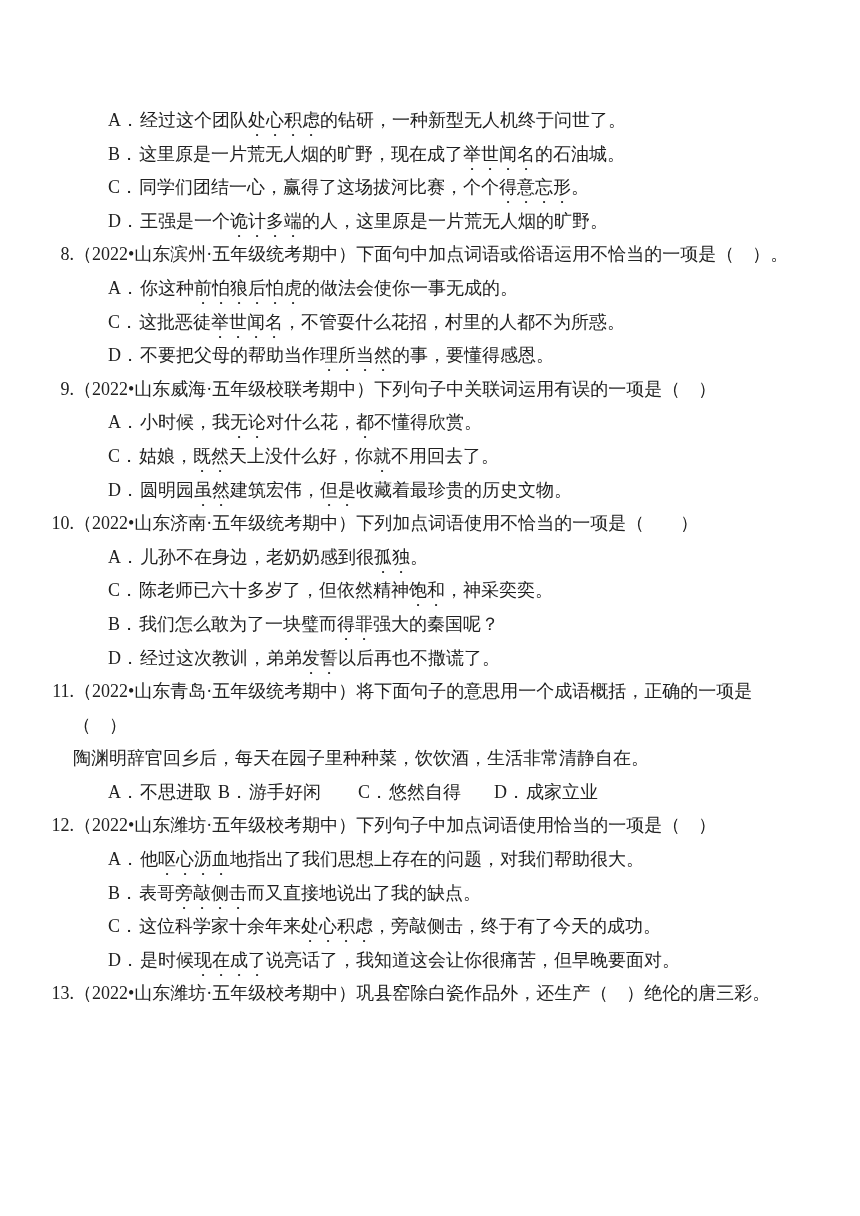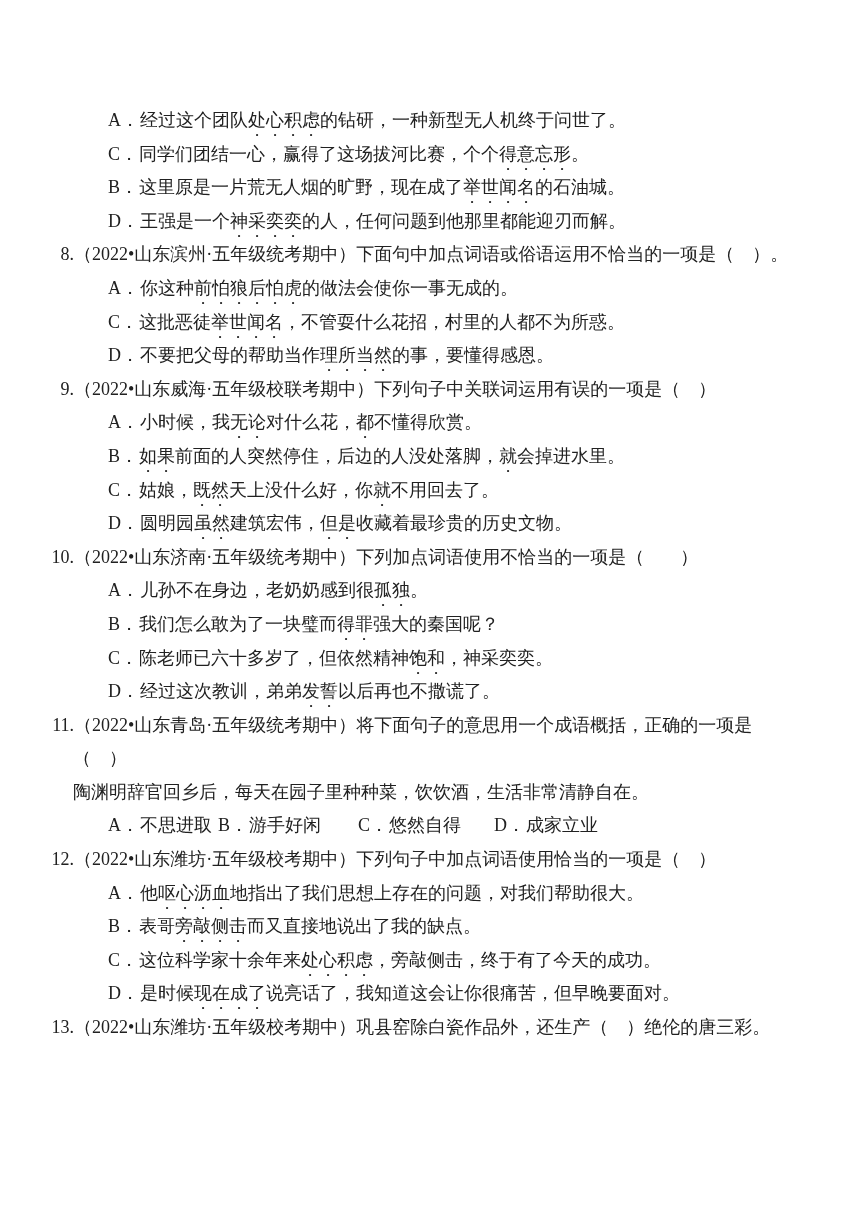--- a/index.html
+++ b/index.html
@@ -48,36 +48,35 @@
     text-emphasis: filled dot;
     text-emphasis-position: under right;
   }
 </style>
 </head>
 <body>
 
 <div class="page">
   <main class="doc">
       <div class="line option"><span class="optlabel">A．</span><span>经过这个团队</span><span class="em">处心积虑</span><span>的钻研，一种新型无人机终于问世了。</span></div>
+      <div class="line option"><span class="optlabel">B．</span><span>这里原是一片荒无人烟的旷野，现在成了</span><span class="em">举世闻名</span><span>的石油城。</span></div>
       <div class="line option"><span class="optlabel">C．</span><span>同学们团结一心，赢得了这场拔河比赛，个个</span><span class="em">得意忘形</span><span>。</span></div>
-      <div class="line option"><span class="optlabel">B．</span><span>这里原是一片荒无人烟的旷野，现在成了</span><span class="em">举世闻名</span><span>的石油城。</span></div>
-      <div class="line option"><span class="optlabel">D．</span><span>王强是一个</span><span class="em">神采奕奕</span><span>的人，任何问题到他那里都能迎刃而解。</span></div>
+      <div class="line option"><span class="optlabel">D．</span><span>王强是一个</span><span class="em">诡计多端</span><span>的人，这里原是一片荒无人烟的旷野。</span></div>
       <div class="line question"><span class="qnum">8.</span><span>（2022•山东滨州·五年级统考期中）下面句中加点词语或俗语运用不恰当的一项是（　）。</span></div>
       <div class="line option"><span class="optlabel">A．</span><span>你这种</span><span class="em">前怕狼后怕虎</span><span>的做法会使你一事无成的。</span></div>
       <div class="line option"><span class="optlabel">C．</span><span>这批恶徒</span><span class="em">举世闻名</span><span>，不管耍什么花招，村里的人都不为所惑。</span></div>
       <div class="line option"><span class="optlabel">D．</span><span>不要把父母的帮助当作</span><span class="em">理所当然</span><span>的事，要懂得感恩。</span></div>
       <div class="line question"><span class="qnum">9.</span><span>（2022•山东威海·五年级校联考期中）下列句子中关联词运用有误的一项是（　）</span></div>
       <div class="line option"><span class="optlabel">A．</span><span>小时候，我</span><span class="em">无论</span><span>对什么花，</span><span class="em">都</span><span>不懂得欣赏。</span></div>
-      <div class="line option"><span class="optlabel">B．</span><span class="em">如果</span><span>前面的人突然停住，后边的人没处落脚，</span><span class="em">就</span><span>会掉进水里。</span></div>
       <div class="line option"><span class="optlabel">C．</span><span>姑娘，</span><span class="em">既然</span><span>天上没什么好，你</span><span class="em">就</span><span>不用回去了。</span></div>
       <div class="line option"><span class="optlabel">D．</span><span>圆明园</span><span class="em">虽然</span><span>建筑宏伟，</span><span class="em">但是</span><span>收藏着最珍贵的历史文物。</span></div>
       <div class="line question"><span class="qnum">10.</span><span>（2022•山东济南·五年级统考期中）下列加点词语使用不恰当的一项是（　　）</span></div>
       <div class="line option"><span class="optlabel">A．</span><span>儿孙不在身边，老奶奶感到很</span><span class="em">孤独</span><span>。</span></div>
+      <div class="line option"><span class="optlabel">C．</span><span>陈老师已六十多岁了，但依然精神</span><span class="em">饱和</span><span>，神采奕奕。</span></div>
       <div class="line option"><span class="optlabel">B．</span><span>我们怎么敢为了一块璧而</span><span class="em">得罪</span><span>强大的秦国呢？</span></div>
-      <div class="line option"><span class="optlabel">C．</span><span>陈老师已六十多岁了，但依然精神</span><span class="em">饱和</span><span>，神采奕奕。</span></div>
       <div class="line option"><span class="optlabel">D．</span><span>经过这次教训，弟弟</span><span class="em">发誓</span><span>以后再也不撒谎了。</span></div>
       <div class="line question"><span class="qnum">11.</span><span>（2022•山东青岛·五年级统考期中）将下面句子的意思用一个成语概括，正确的一项是</span></div>
       <div class="line flush"><span>（　）</span></div>
       <div class="line flush"><span>陶渊明辞官回乡后，每天在园子里种种菜，饮饮酒，生活非常清静自在。</span></div>
       <div class="line choices"><span class="choice choice-0"><span class="optlabel">A．</span><span>不思进取</span></span><span class="choice choice-1"><span class="optlabel">B．</span><span>游手好闲</span></span><span class="choice choice-2"><span class="optlabel">C．</span><span>悠然自得</span></span><span class="choice choice-3"><span class="optlabel">D．</span><span>成家立业</span></span></div>
       <div class="line question"><span class="qnum">12.</span><span>（2022•山东潍坊·五年级校考期中）下列句子中加点词语使用恰当的一项是（　）</span></div>
       <div class="line option"><span class="optlabel">A．</span><span>他</span><span class="em">呕心沥血</span><span>地指出了我们思想上存在的问题，对我们帮助很大。</span></div>
       <div class="line option"><span class="optlabel">B．</span><span>表哥</span><span class="em">旁敲侧击</span><span>而又直接地说出了我的缺点。</span></div>
       <div class="line option"><span class="optlabel">C．</span><span>这位科学家十余年来</span><span class="em">处心积虑</span><span>，旁敲侧击，终于有了今天的成功。</span></div>
       <div class="line option"><span class="optlabel">D．</span><span>是时候</span><span class="em">现在成了</span><span>说亮话了，我知道这会让你很痛苦，但早晚要面对。</span></div>

